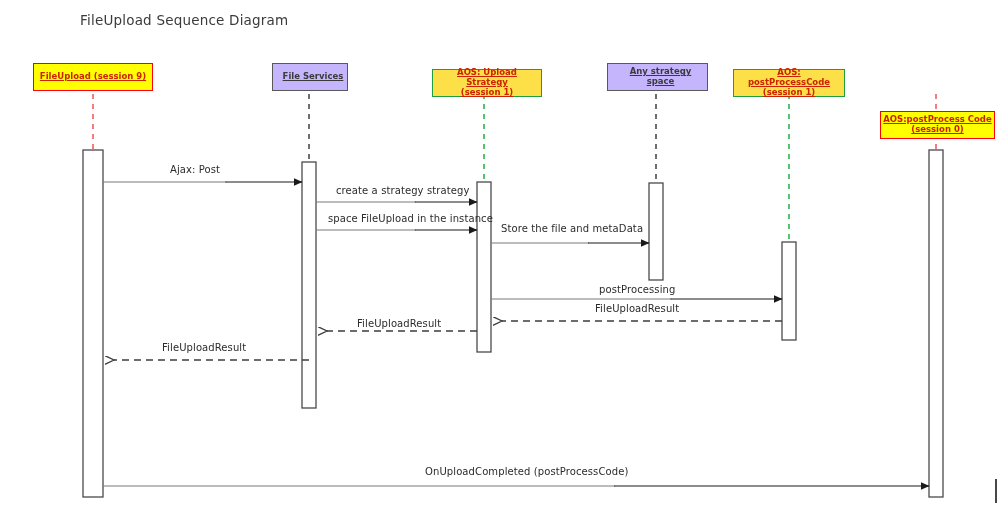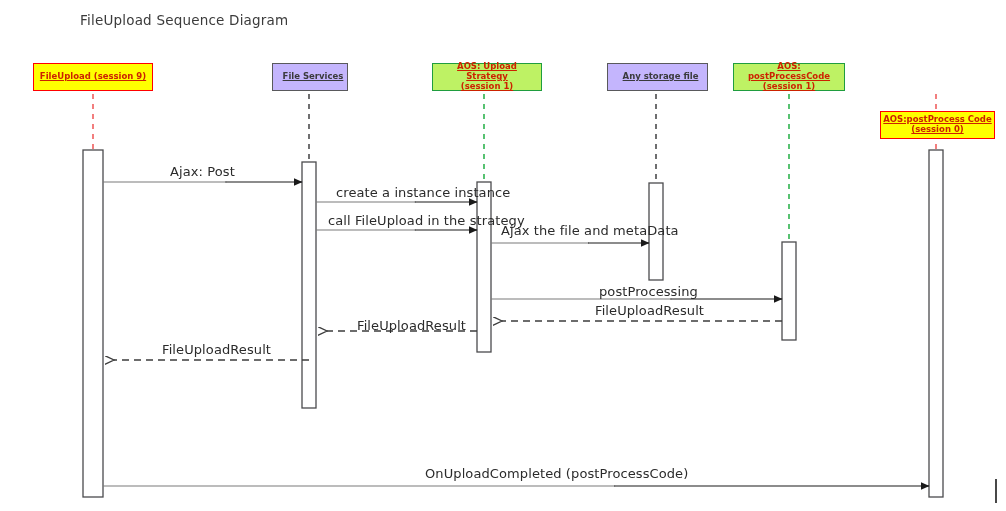--- a/index.html
+++ b/index.html
@@ -42,27 +42,28 @@
     border: 1.3px solid #59595c;
     color: #3a3a3c;
     padding-left: 8px;
   }
   .lh-yellow {
     background: #ffff00;
     border: 1.6px solid #ff0000;
     color: #cc2200;
   }
   .lh-green {
-    background: #bef264;
+    background: #fde047;
     border: 1.6px solid #1f9d3f;
     color: #cc2200;
+    margin-top: 6px;
   }
   .msg-label {
     position: absolute;
-    font-size: 13px;
+    font-size: 10px;
     color: #2b2b2b;
     white-space: nowrap;
     letter-spacing: 0.1px;
   }
   svg.overlay {
     position: absolute;
     left: 0;
     top: 0;
     width: 1006px;
     height: 511px;
@@ -175,34 +176,34 @@
       <div class="lifeline-header lh-yellow" style="left: 33px; top: 63px; width: 120px; height: 28px;">
         <span>FileUpload (session 9)</span>
       </div>
       <div class="lifeline-header lh-plain" style="left: 272px; top: 63px; width: 76px; height: 28px;">
         <span>File Services</span>
       </div>
       <div class="lifeline-header lh-green" style="left: 432px; top: 63px; width: 110px; height: 28px;">
         <span>AOS: Upload Strategy<br><span>(session 1)</span></span>
       </div>
       <div class="lifeline-header lh-plain" style="left: 607px; top: 63px; width: 101px; height: 28px;">
-        <span>Any storage file</span>
+        <span>Any strategy space</span>
       </div>
       <div class="lifeline-header lh-green" style="left: 733px; top: 63px; width: 112px; height: 28px;">
         <span>AOS: postProcessCode<br><span>(session 1)</span></span>
       </div>
       <div class="lifeline-header lh-yellow" style="left: 880px; top: 63px; width: 115px; height: 28px; margin-top: 48px;">
         <span>AOS:postProcess Code<br><span>(session 0)</span></span>
       </div>
     </div>
   <div id="labels">
       <div class="msg-label" style="left: 170px; top: 164px;">Ajax: Post</div>
-      <div class="msg-label" style="left: 336px; top: 185px;">create a instance instance</div>
-      <div class="msg-label" style="left: 328px; top: 213px;">call FileUpload in the strategy</div>
-      <div class="msg-label" style="left: 501px; top: 223px;">Ajax the file and metaData</div>
+      <div class="msg-label" style="left: 336px; top: 185px;">create a strategy strategy</div>
+      <div class="msg-label" style="left: 328px; top: 213px;">space FileUpload in the instance</div>
+      <div class="msg-label" style="left: 501px; top: 223px;">Store the file and metaData</div>
       <div class="msg-label" style="left: 599px; top: 284px;">postProcessing</div>
       <div class="msg-label" style="left: 595px; top: 303px;">FileUploadResult</div>
       <div class="msg-label" style="left: 357px; top: 318px;">FileUploadResult</div>
       <div class="msg-label" style="left: 162px; top: 342px;">FileUploadResult</div>
       <div class="msg-label" style="left: 425px; top: 466px;">OnUploadCompleted (postProcessCode)</div>
     </div>
 
 </div>
 
 </body></html>

